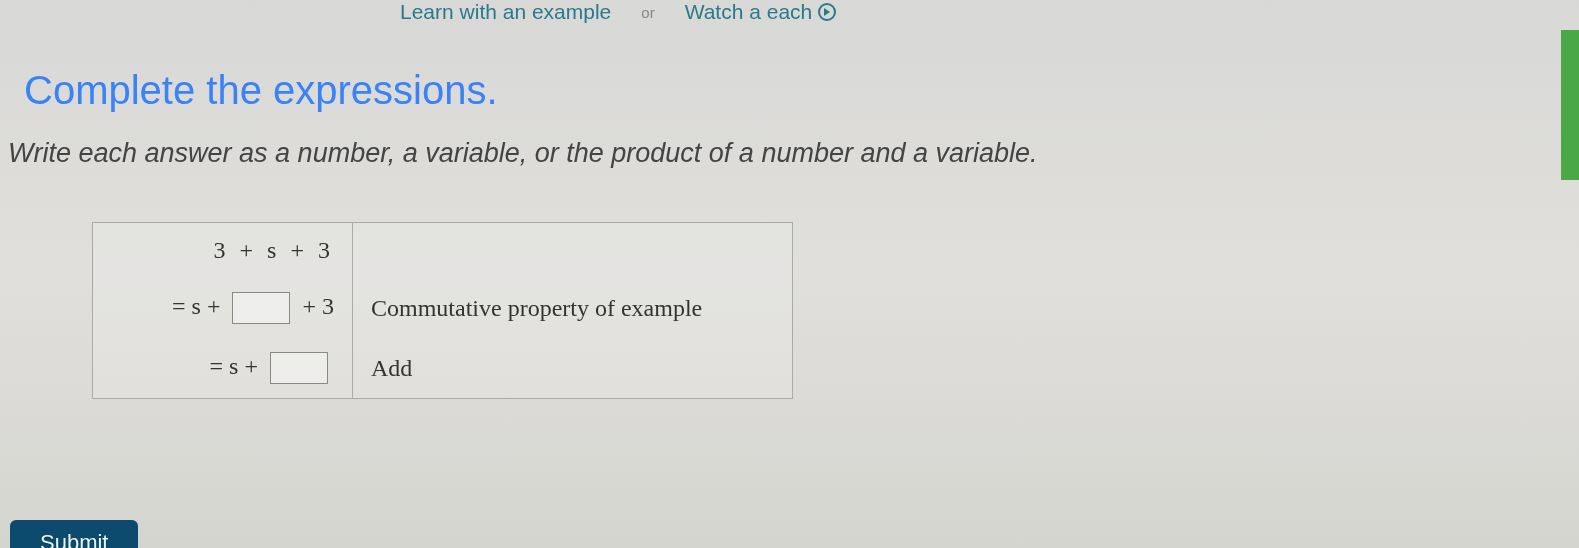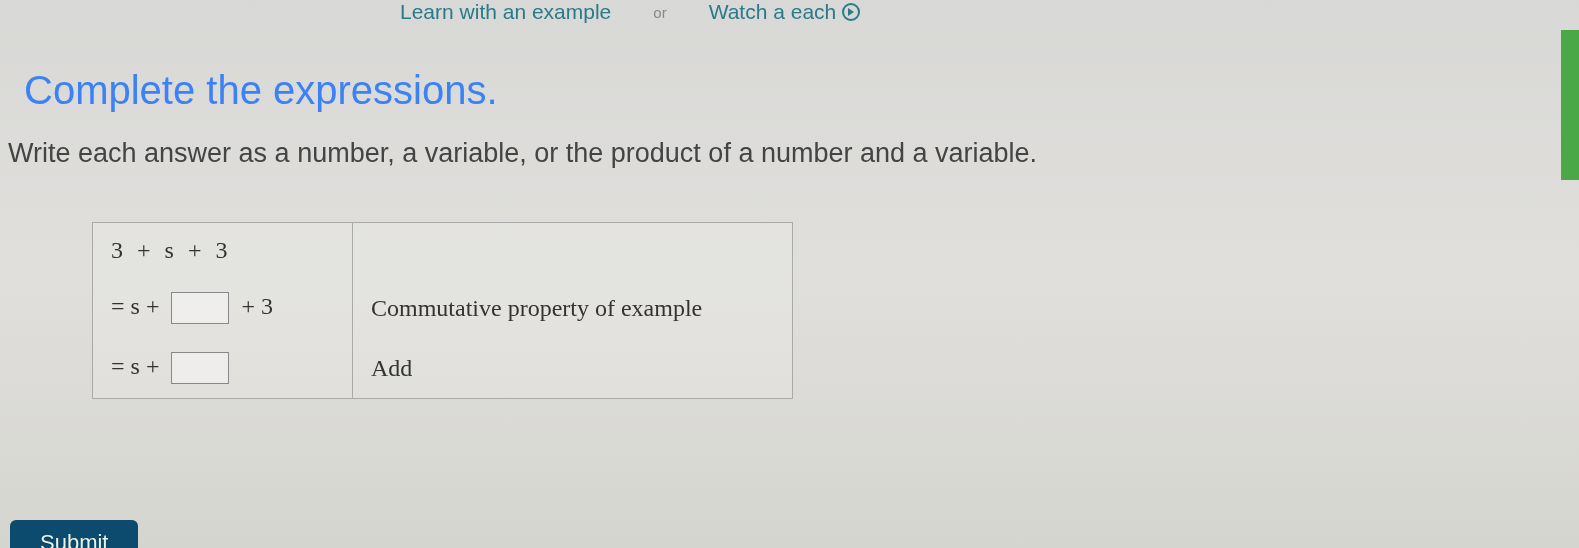--- a/index.html
+++ b/index.html
@@ -14,21 +14,21 @@
       height: 548px;
       position: relative;
       overflow: hidden;
     }
     .top-links {
       position: absolute;
       top: 0;
       left: 400px;
       display: flex;
       align-items: center;
-      gap: 42px;
+      gap: 30px;
       color: #2a7a8a;
       font-size: 21px;
     }
     .top-link {
       color: #2a7a8a;
       cursor: pointer;
       display: flex;
       align-items: center;
       gap: 6px;
     }
@@ -53,40 +53,42 @@
       font-size: 40px;
       color: #3b82f6;
       font-weight: 400;
     }
     .instruction-sub {
       position: absolute;
       top: 138px;
       left: 8px;
       font-size: 27px;
       color: #444;
+      font-style: italic;
       font-weight: 400;
     }
     .expression-table {
       position: absolute;
       top: 222px;
       left: 92px;
       border: 1px solid #aaa;
       background: rgba(255,255,255,0.15);
       border-collapse: collapse;
     }
     .expression-table td {
       padding: 14px 18px;
       font-size: 24px;
       color: #333;
       vertical-align: middle;
       font-family: 'Times New Roman', serif;
     }
     .col-left {
       border-right: 1px solid #aaa;
       min-width: 260px;
+      text-align: right;
     }
     .col-right {
       min-width: 440px;
       font-family: Arial, sans-serif;
       font-size: 22px;
       color: #555;
     }
     .answer-box {
       display: inline-block;
       width: 58px;

